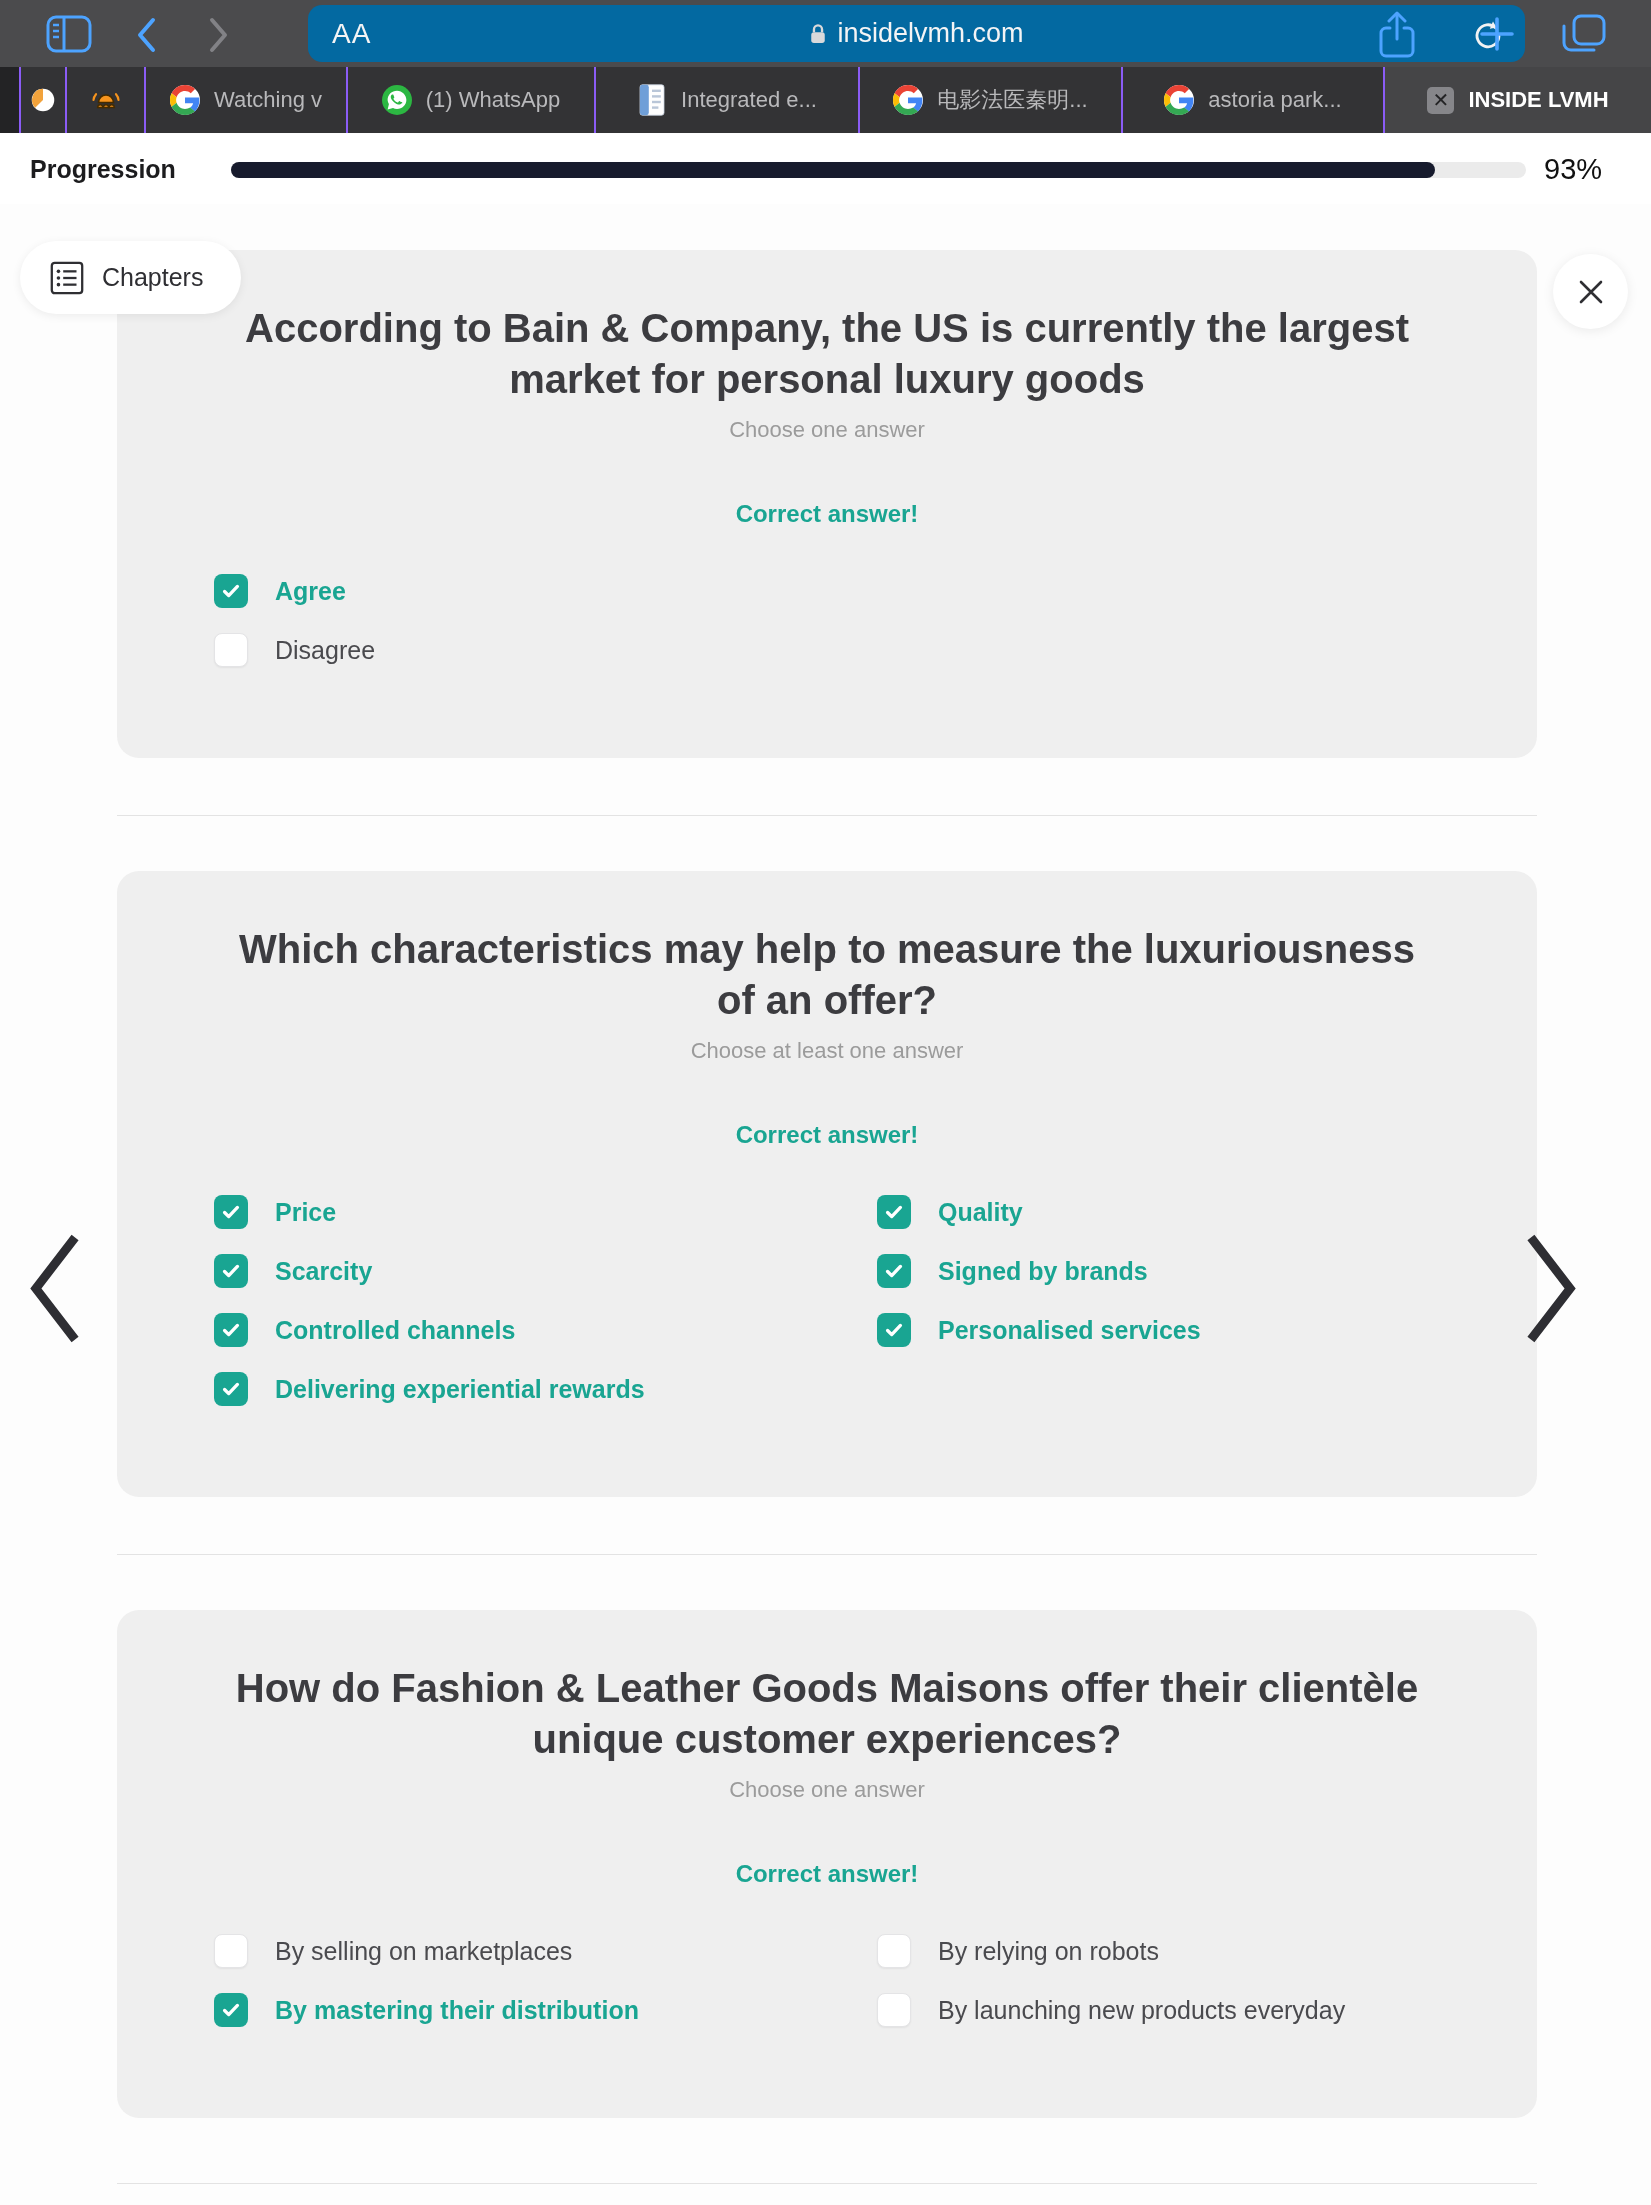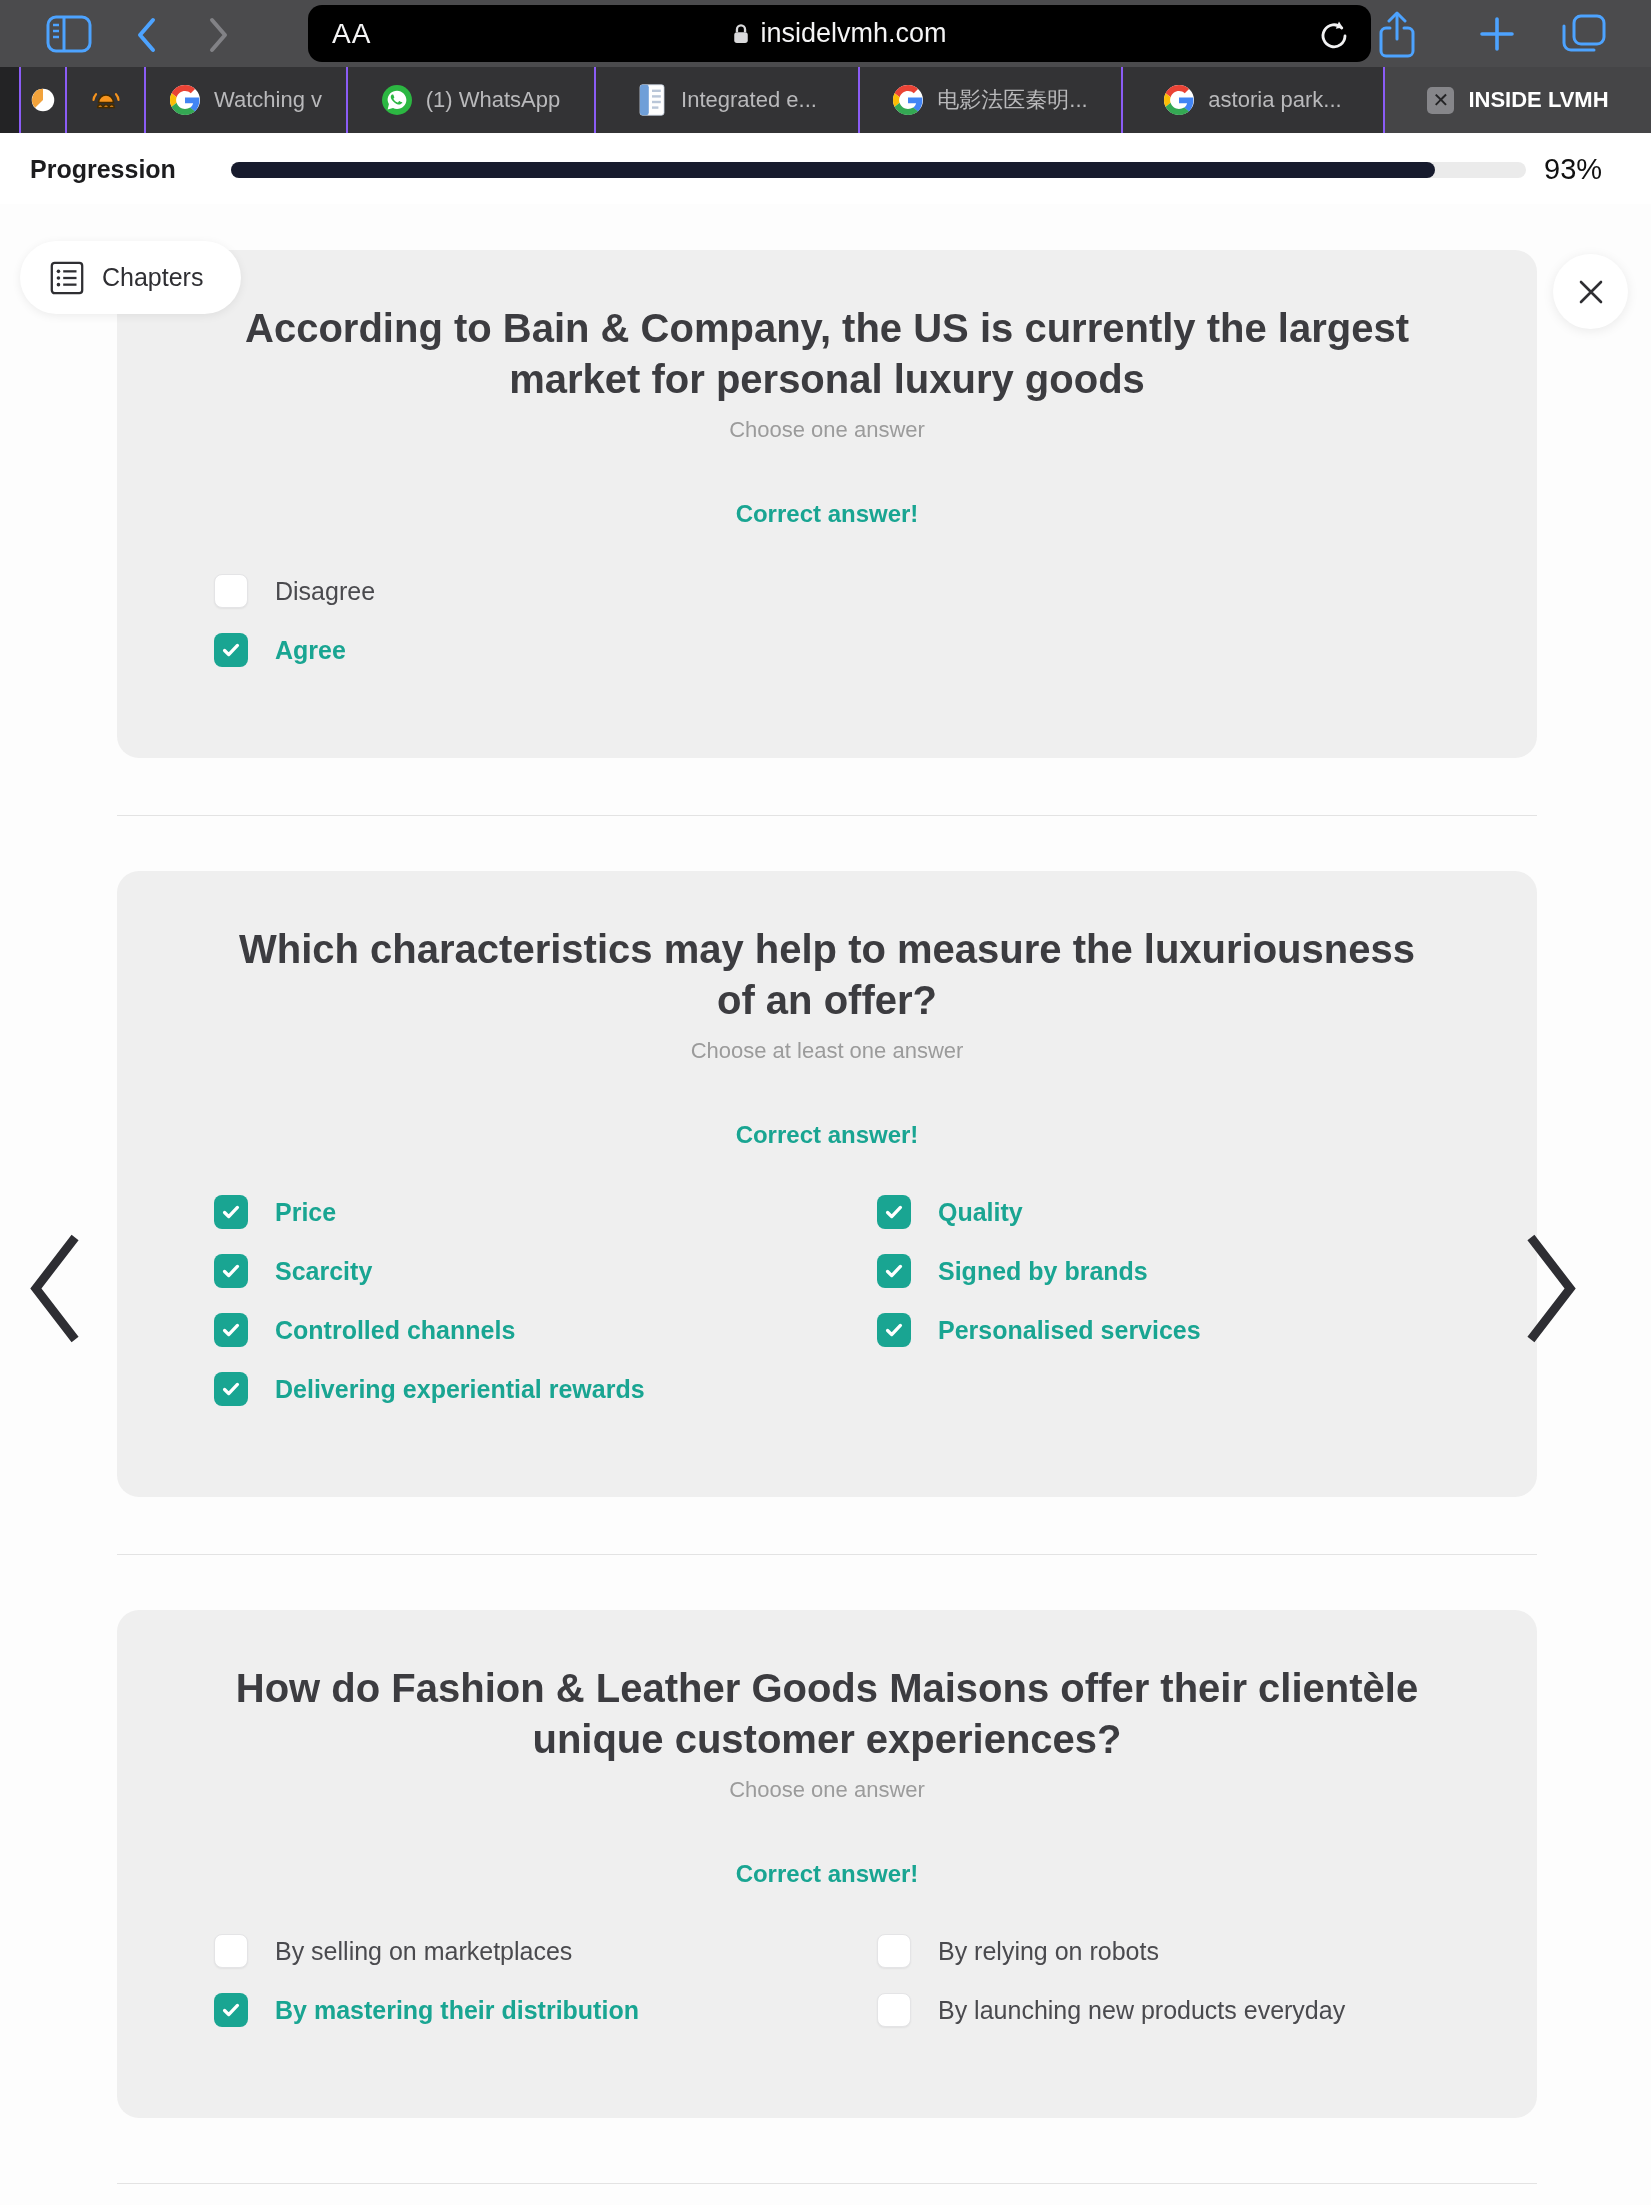--- a/index.html
+++ b/index.html
@@ -2,21 +2,21 @@
 <html style="--teal: #19A592; --progress-fill: #171B2D;"><head>
 <meta charset="utf-8">
 <style>
   html,body{margin:0;padding:0;background:#fff;}
   body{font-family:"Liberation Sans","DejaVu Sans",sans-serif;-webkit-font-smoothing:antialiased;}
   #screen{position:relative;width:1651px;height:2206px;overflow:hidden;background:#fdfdfd;}
 
   
   .toolbar{position:absolute;left:0;top:0;width:1651px;height:67px;background:#4b4b4d;}
   .tb-icon{position:absolute;display:flex;align-items:center;justify-content:center;}
-  .url-pill{position:absolute;left:308px;top:5px;width:1063px;height:57px;background:#000000;
+  .url-pill{position:absolute;left:308px;top:5px;width:1217px;height:57px;background:#0369a1;
             border-radius:14px;display:flex;align-items:center;}
   .reader-aa{position:absolute;left:24px;top:0;height:57px;display:flex;align-items:center;
              color:#f4f4f5;font-size:28px;letter-spacing:1px;}
   .reader-aa::first-letter{font-size:21px;}
   .url-center{position:absolute;left:0;right:0;top:0;height:57px;display:flex;align-items:center;
               justify-content:center;gap:10px;color:#f4f4f5;font-size:27px;}
   .reload{position:absolute;right:22px;top:14px;}
 
   
   .tabbar{position:absolute;left:0;top:67px;width:1651px;height:66px;background:#29292b;display:flex;}
@@ -260,31 +260,31 @@
         </svg>
     </div>
 
     <div id="cards">
         <div class="card first">
           <div class="q-title">According to Bain &amp; Company, the US is currently the largest<br>market for personal luxury goods</div>
           <div class="q-sub">Choose one answer</div>
           <div class="q-correct">Correct answer!</div>
           <div class="q-options">
             <div class="q-col left">
+              <div class="opt checked">
+                <span class="cbx checked">
+                  <svg width="22" height="22" viewBox="0 0 24 24">
+                    <path d="M5 12.5l4.5 4.5L19 7" stroke="#fff" stroke-width="3.6" fill="none" stroke-linecap="round" stroke-linejoin="round"></path>
+                  </svg>
+                </span>
+                <span class="opt-label">Agree</span>
+              </div>
               <div class="opt">
                 <span class="cbx unchecked"></span>
                 <span class="opt-label">Disagree</span>
-              </div>
-              <div class="opt checked">
-                <span class="cbx checked">
-                  <svg width="22" height="22" viewBox="0 0 24 24">
-                    <path d="M5 12.5l4.5 4.5L19 7" stroke="#fff" stroke-width="3.6" fill="none" stroke-linecap="round" stroke-linejoin="round"></path>
-                  </svg>
-                </span>
-                <span class="opt-label">Agree</span>
               </div>
             </div>
             <div class="q-col right"></div>
           </div>
         </div>
         <div class="divider"></div>
         <div class="card">
           <div class="q-title">Which characteristics may help to measure the luxuriousness<br>of an offer?</div>
           <div class="q-sub">Choose at least one answer</div>
           <div class="q-correct">Correct answer!</div>

